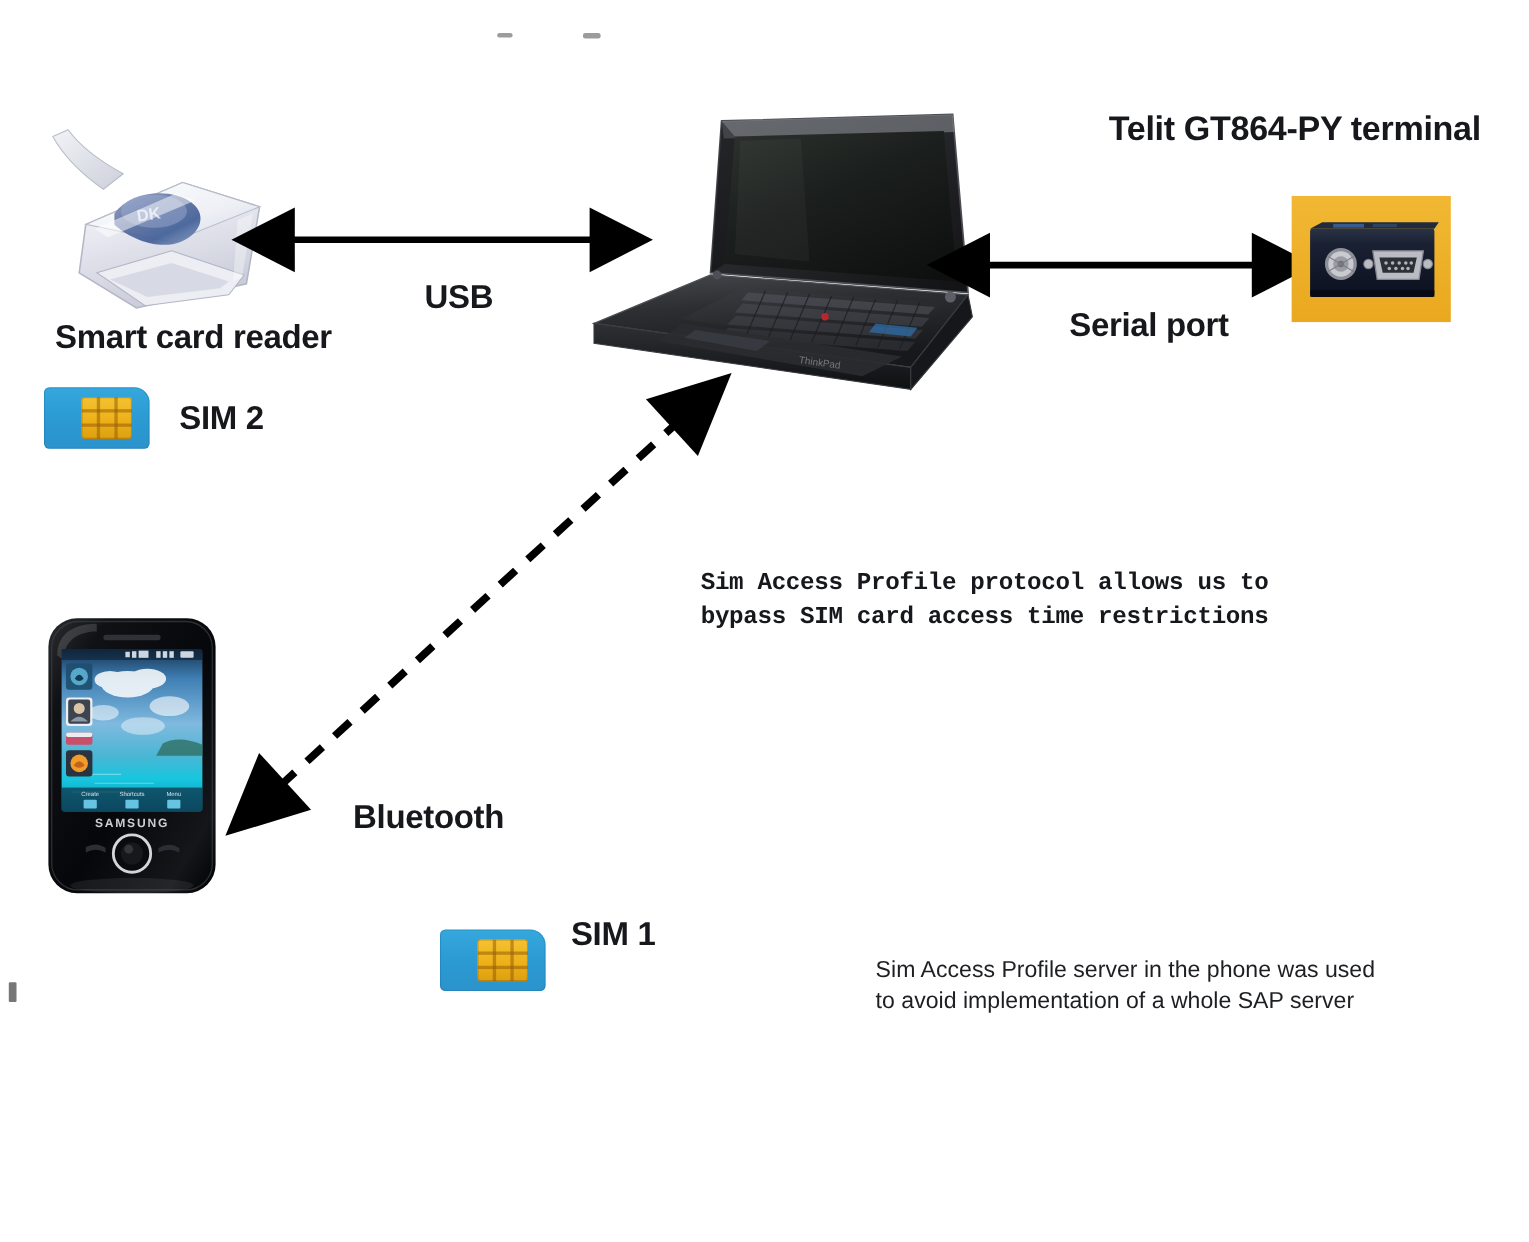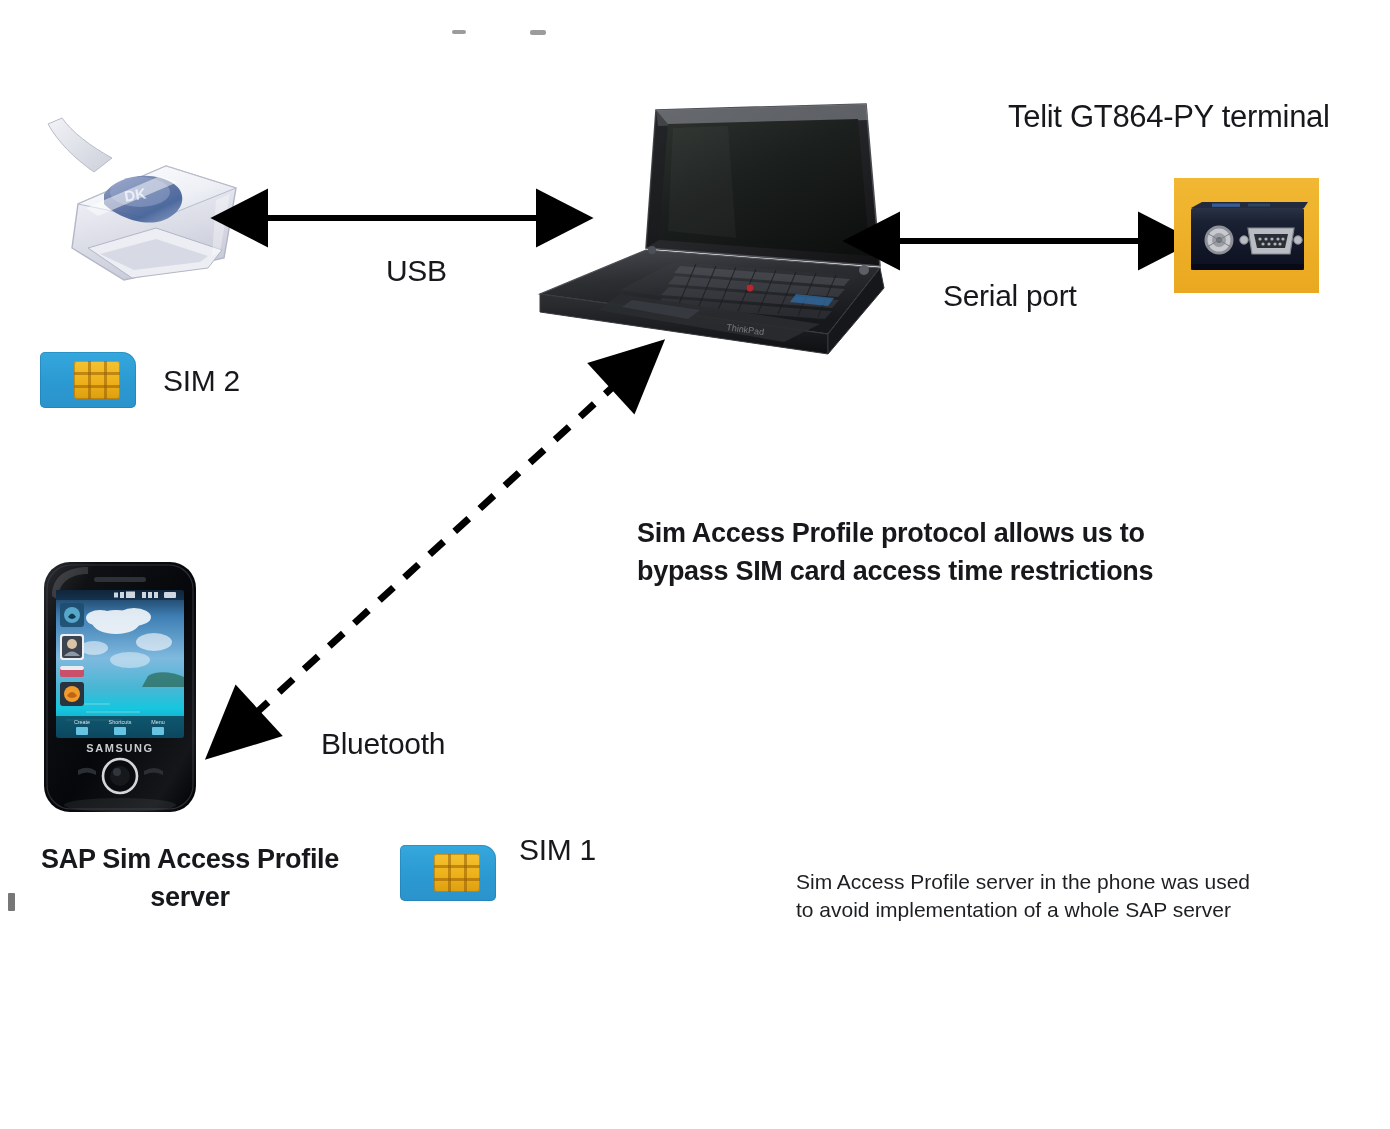--- a/index.html
+++ b/index.html
@@ -17,41 +17,41 @@
     width: 1390px;
     height: 1129px;
     background: #ffffff;
     overflow: hidden;
   }
   .abs { position: absolute; }
 
   
   .lbl {
     font-family: "Liberation Sans", sans-serif;
-    font-weight: 400;
+    font-weight: 700;
     color: #16181c;
     letter-spacing: -0.3px;
     white-space: nowrap;
     line-height: 1.18;
   }
   .lbl-big   { font-size: 30px; }
   .para-note {
     font-family: "Liberation Sans", sans-serif;
     font-weight: 400;
     font-size: 21px;
     color: #1d1f22;
     line-height: 1.35;
     letter-spacing: 0px;
     white-space: nowrap;
     margin-left: 48px;
   }
   .para-sap {
-    font-family: Liberation Sans, sans-serif;
+    font-family: Liberation Mono, monospace;
     font-weight: 700;
-    font-size: 27px;
+    font-size: 22px;
     color: #16181c;
     line-height: 1.42;
     letter-spacing: -0.3px;
     white-space: nowrap;
   }
   .center { text-align: center; }
 
   
   .sim {
     position: absolute;
@@ -135,20 +135,21 @@
 
       <path d="M76 86 C 90 66, 126 62, 146 76 C 160 86, 156 104, 136 112
                C 116 120, 88 108, 76 96 Z" fill="url(#rdHump)" opacity=".92"></path>
       <ellipse cx="112" cy="84" rx="30" ry="15" fill="#9fb0d2" opacity=".45"></ellipse>
       <text x="108" y="92" font-family="Liberation Sans, sans-serif" font-size="15" font-weight="700" fill="#dfe5f2" text-anchor="middle" transform="rotate(-9 108 92)" opacity=".9">DK</text>
 
       <path d="M58 100 L 132 68 L 150 74 L 70 108 Z" fill="#ffffff" opacity=".5"></path>
       <path d="M188 92 L 202 86 L 192 144 L 184 148 Z" fill="#ffffff" opacity=".35"></path>
     </svg>
   </div>
+  <div class="lbl lbl-big abs" style="left:50px; top:289px;">Smart card reader</div>
 
   <div class="sim" style="left:40px; top:352px; width:96px; height:56px;">
     <div class="chip" style="left:34px; top:9px; width:46px; height:38px;">
       <i style="left:0; top:11px; width:46px; height:2.5px;"></i>
       <i style="left:0; top:24px; width:46px; height:2.5px;"></i>
       <i style="left:14px; top:0; width:2.5px; height:38px;"></i>
       <i style="left:30px; top:0; width:2.5px; height:38px;"></i>
     </div>
   </div>
   <div class="lbl lbl-big abs" style="left:163px; top:363px;">SIM 2</div>
@@ -239,21 +240,21 @@
       <text x="198" y="232" font-family="Liberation Sans, sans-serif" font-size="9" fill="#8a8d93" opacity=".8" transform="rotate(8 198 232)">ThinkPad</text>
 
       <circle cx="336" cy="172" r="5" fill="#5c5f66"></circle>
       <circle cx="124" cy="152" r="4" fill="#4d5057"></circle>
     </svg>
   </div>
 
   <svg class="arrow-svg" style="left:872px; top:221px;" width="300" height="44" viewBox="0 0 300 44">
     <line x1="22" y1="20" x2="272" y2="20" stroke="#000" stroke-width="6" marker-start="url(#headL)" marker-end="url(#headR)"></line>
   </svg>
-  <div class="lbl lbl-big abs" style="left:943px; top:278px;">Serial port</div>
+  <div class="lbl lbl-big abs" style="left:972px; top:278px;">Serial port</div>
 
   <div class="lbl lbl-big abs" style="left:1008px; top:99px; font-size:31px;">Telit GT864-PY terminal</div>
 
   <div class="telit-wrap" style="left:1174px; top:178px; width:145px; height:115px;">
     <svg width="145" height="115" viewBox="0 0 145 115">
       <defs>
         <linearGradient id="telBg" x1="0" y1="0" x2="0" y2="1">
           <stop offset="0%" stop-color="#f2b833"></stop>
           <stop offset="100%" stop-color="#e9a81f"></stop>
         </linearGradient>
@@ -416,24 +417,20 @@
       <circle cx="90" cy="220" r="10" fill="#16181c"></circle>
       <circle cx="87" cy="216" r="4" fill="#3d424a" opacity=".7"></circle>
 
       <path d="M48 214 q10 -5 18 1 l0 4 q-9 -5 -18 0Z" fill="#2b2e34"></path>
       <path d="M114 215 q10 -6 19 0 l0 4 q-9 -5 -19 0Z" fill="#2b2e34"></path>
 
       <ellipse cx="90" cy="249" rx="56" ry="7" fill="#ffffff" opacity=".07"></ellipse>
     </svg>
   </div>
 
-  <div class="abs center" style="left:18px; top:840px; width:344px;">
-    <div class="para-sap center">SAP Sim Access Profile</div>
-    <div class="para-sap center">server</div>
-  </div>
 
   <div class="sim" style="left:400px; top:845px; width:96px; height:56px;">
     <div class="chip" style="left:34px; top:9px; width:46px; height:38px;">
       <i style="left:0; top:11px; width:46px; height:2.5px;"></i>
       <i style="left:0; top:24px; width:46px; height:2.5px;"></i>
       <i style="left:14px; top:0; width:2.5px; height:38px;"></i>
       <i style="left:30px; top:0; width:2.5px; height:38px;"></i>
     </div>
   </div>
   <div class="lbl lbl-big abs" style="left:519px; top:832px;">SIM 1</div>

